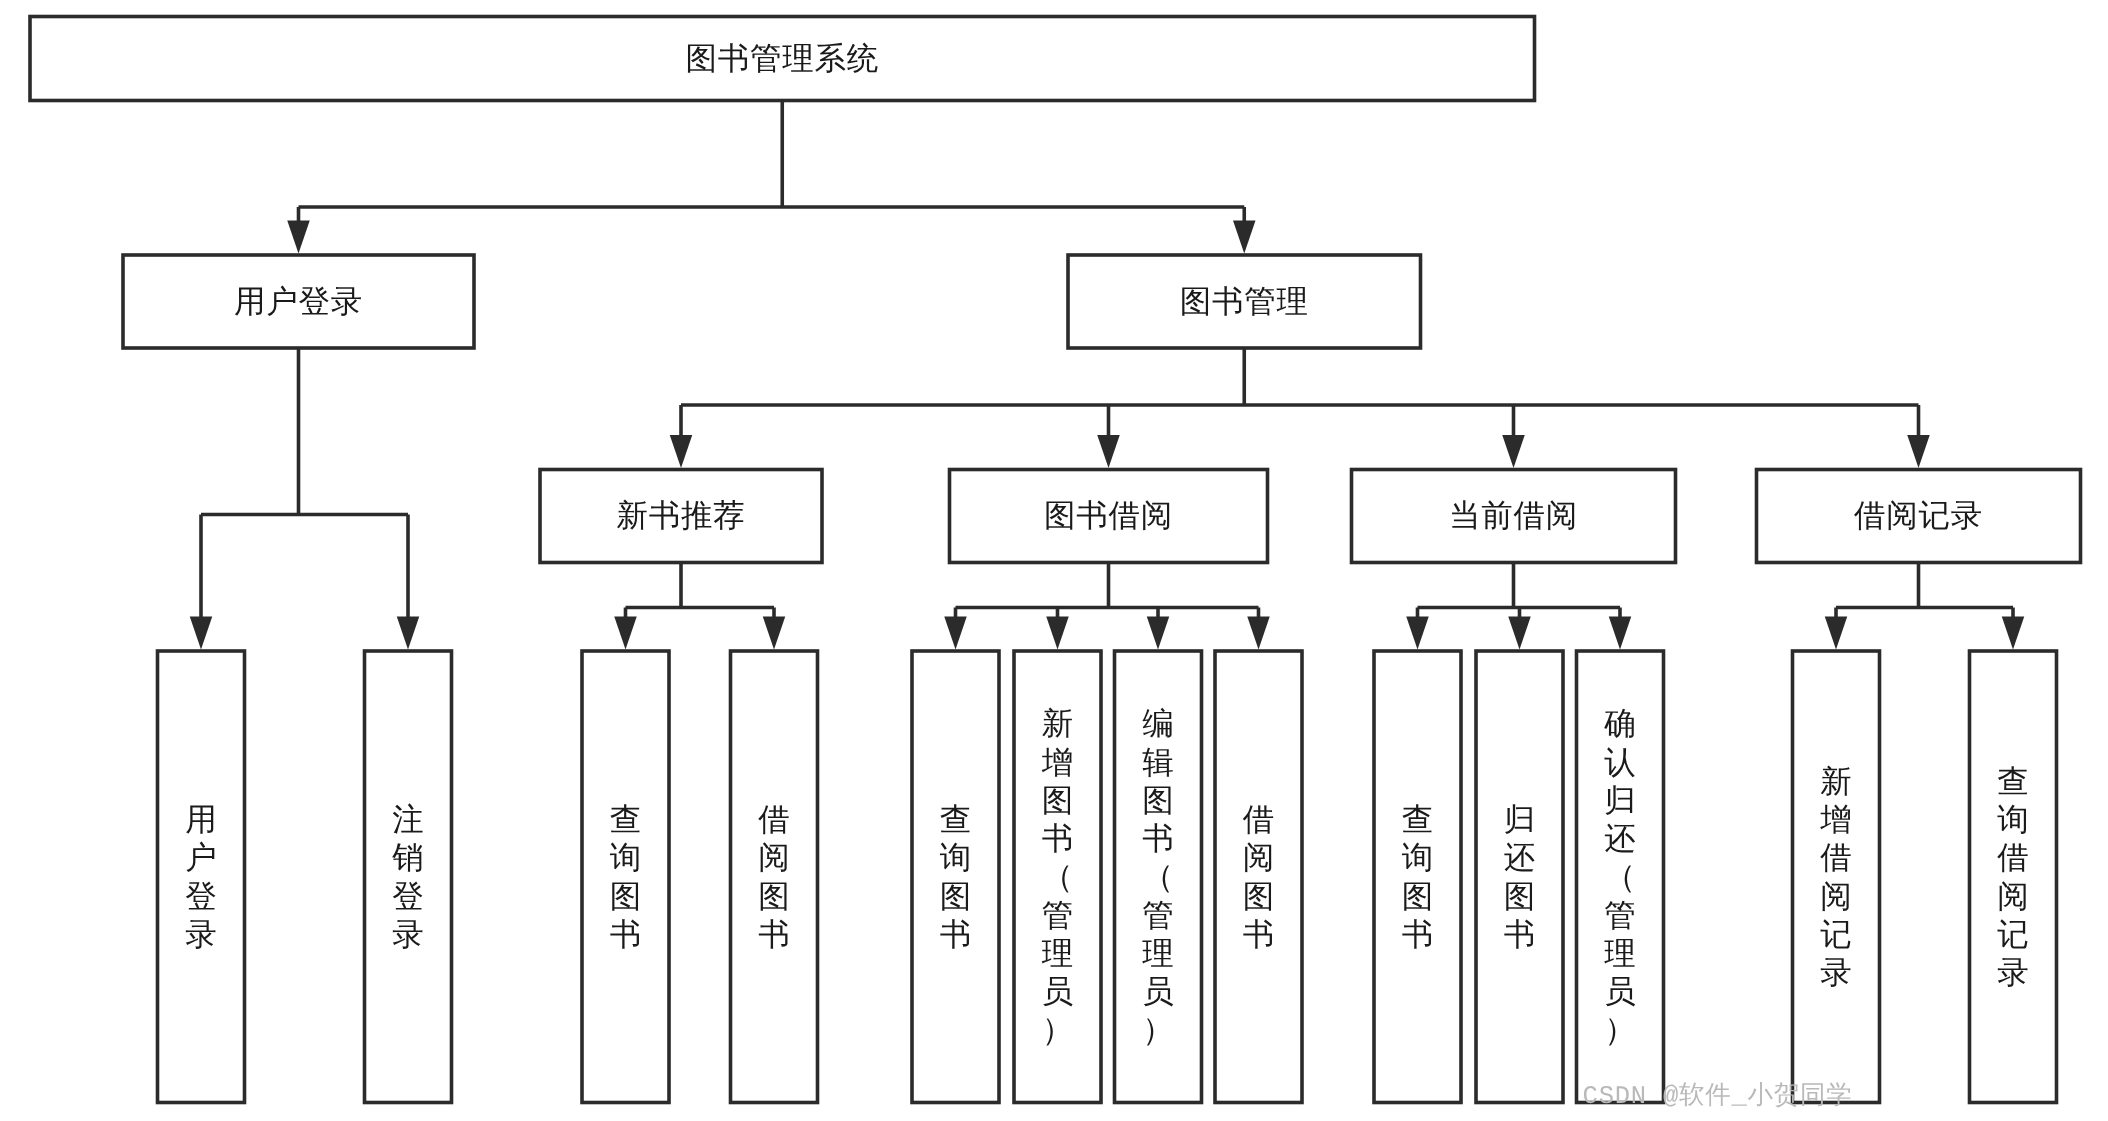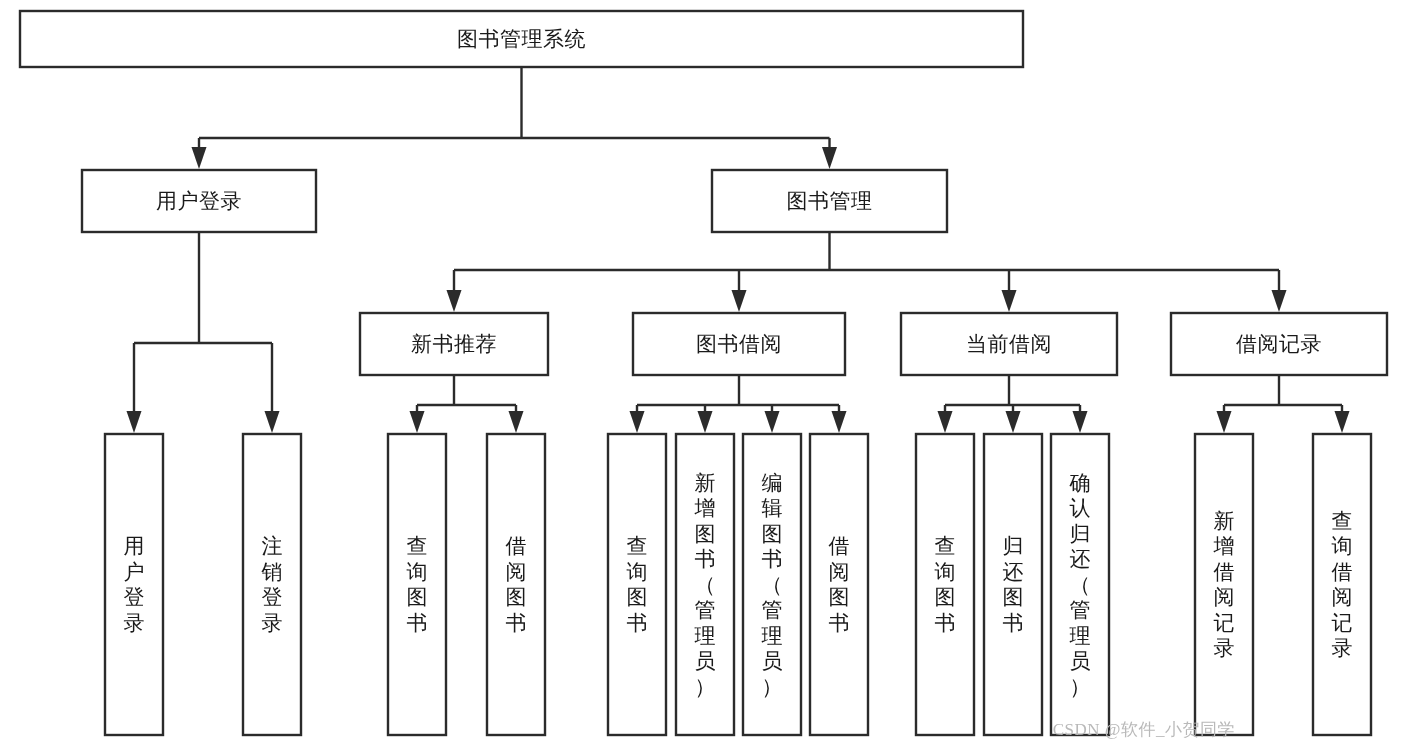--- a/index.html
+++ b/index.html
@@ -54,21 +54,21 @@
     stroke-linecap: butt;
   }
   .arrow-head {
     fill: #2b2b2b;
     stroke: none;
   }
   .watermark {
     position: absolute;
     right: 12px;
     bottom: 6px;
-    font-family: Liberation Serif, serif;
+    font-family: Liberation Mono, monospace;
     font-size: 17px;
     color: #b9b9b9;
     white-space: nowrap;
     user-select: none;
     letter-spacing: 0.5px;
   }
 </style>
 </head>
 <body>
 

